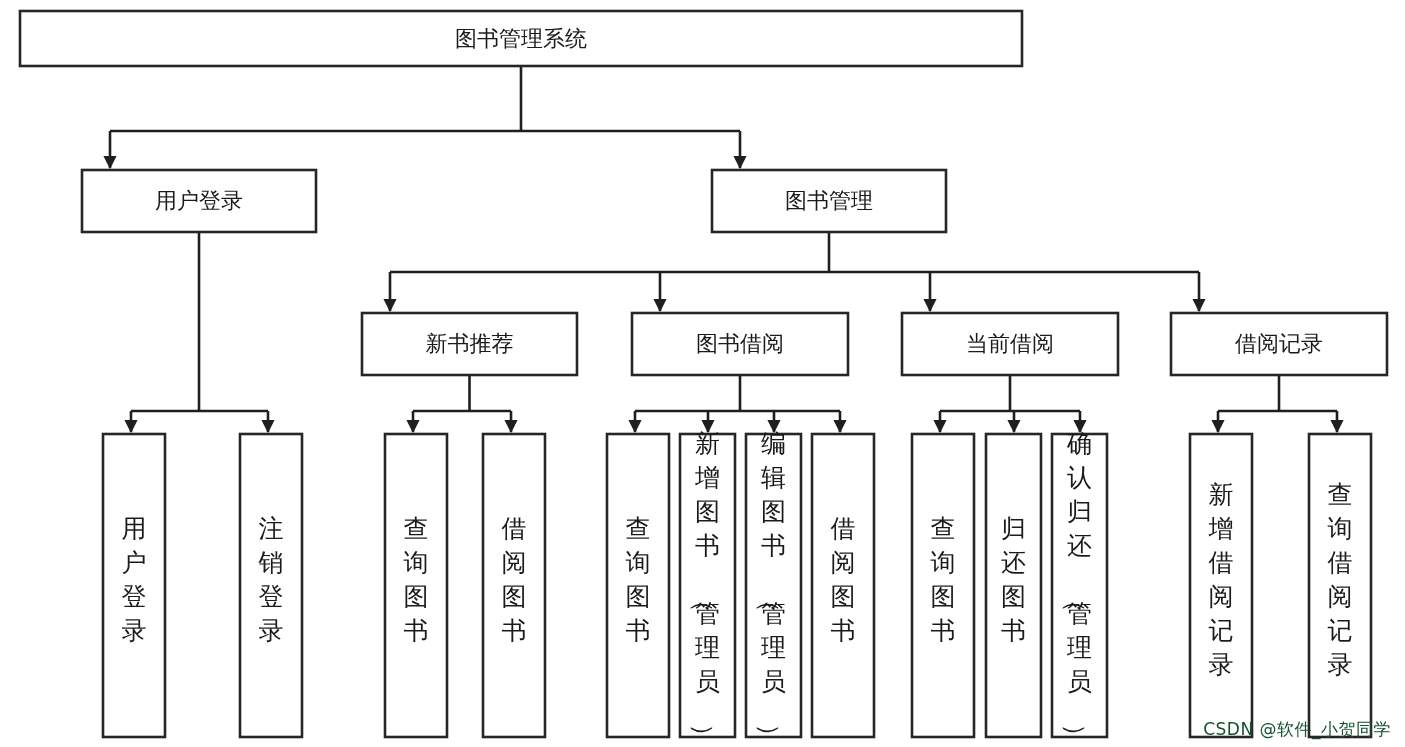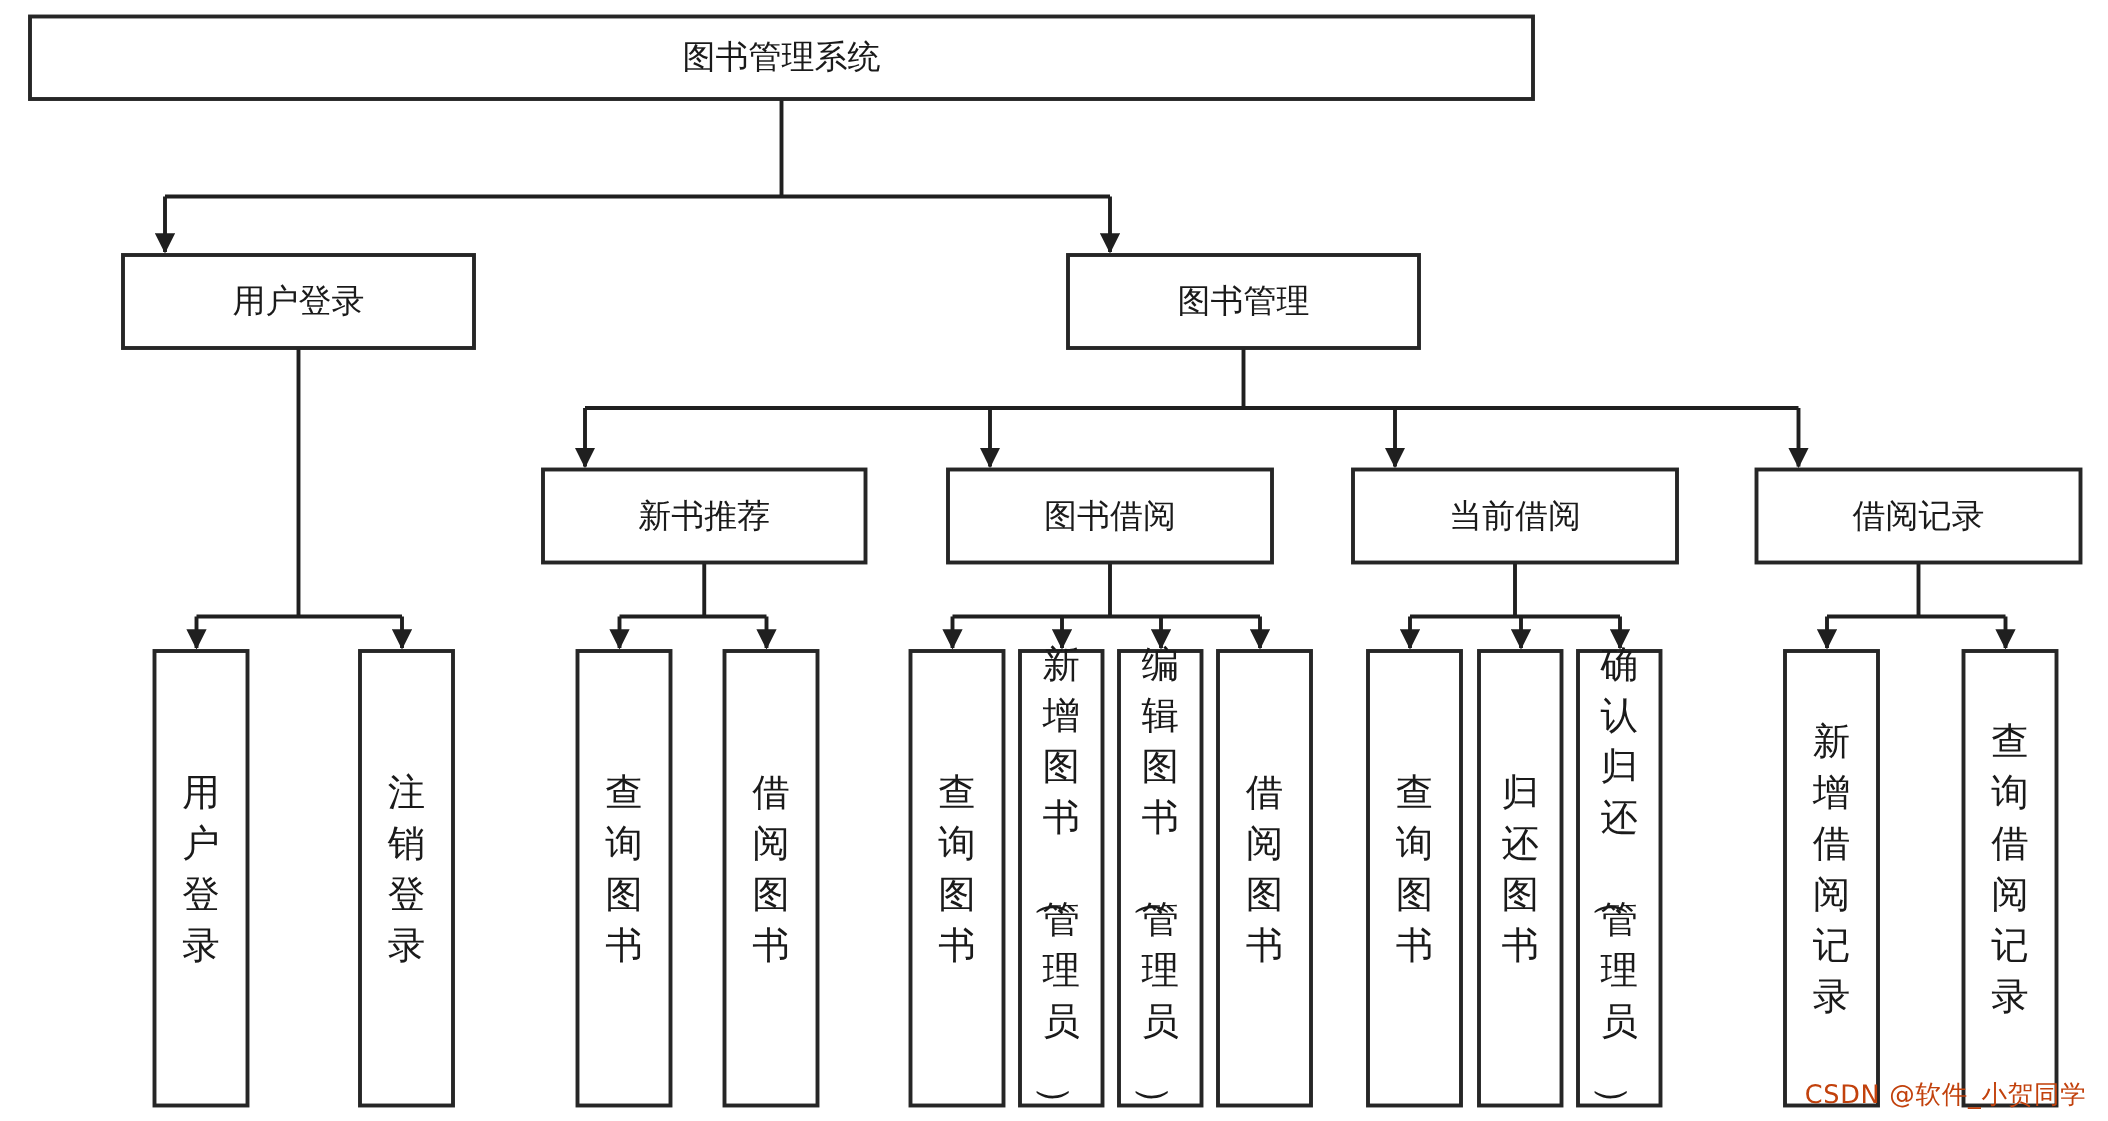--- a/index.html
+++ b/index.html
@@ -46,21 +46,21 @@
   .arrow-head {
     fill: #1f1f1f;
     stroke: none;
   }
   .watermark {
     position: absolute;
     right: 14px;
     bottom: 6px;
     font-family: "DejaVu Sans", "Liberation Sans", sans-serif;
     font-size: 17px;
-    color: #c2410c;
+    color: #14532d;
     letter-spacing: 0.5px;
     white-space: nowrap;
     user-select: none;
   }
 </style>
 </head>
 <body>
 
 <svg id="diagram" viewBox="0 0 1405 747" xmlns="http://www.w3.org/2000/svg">
   <defs>

